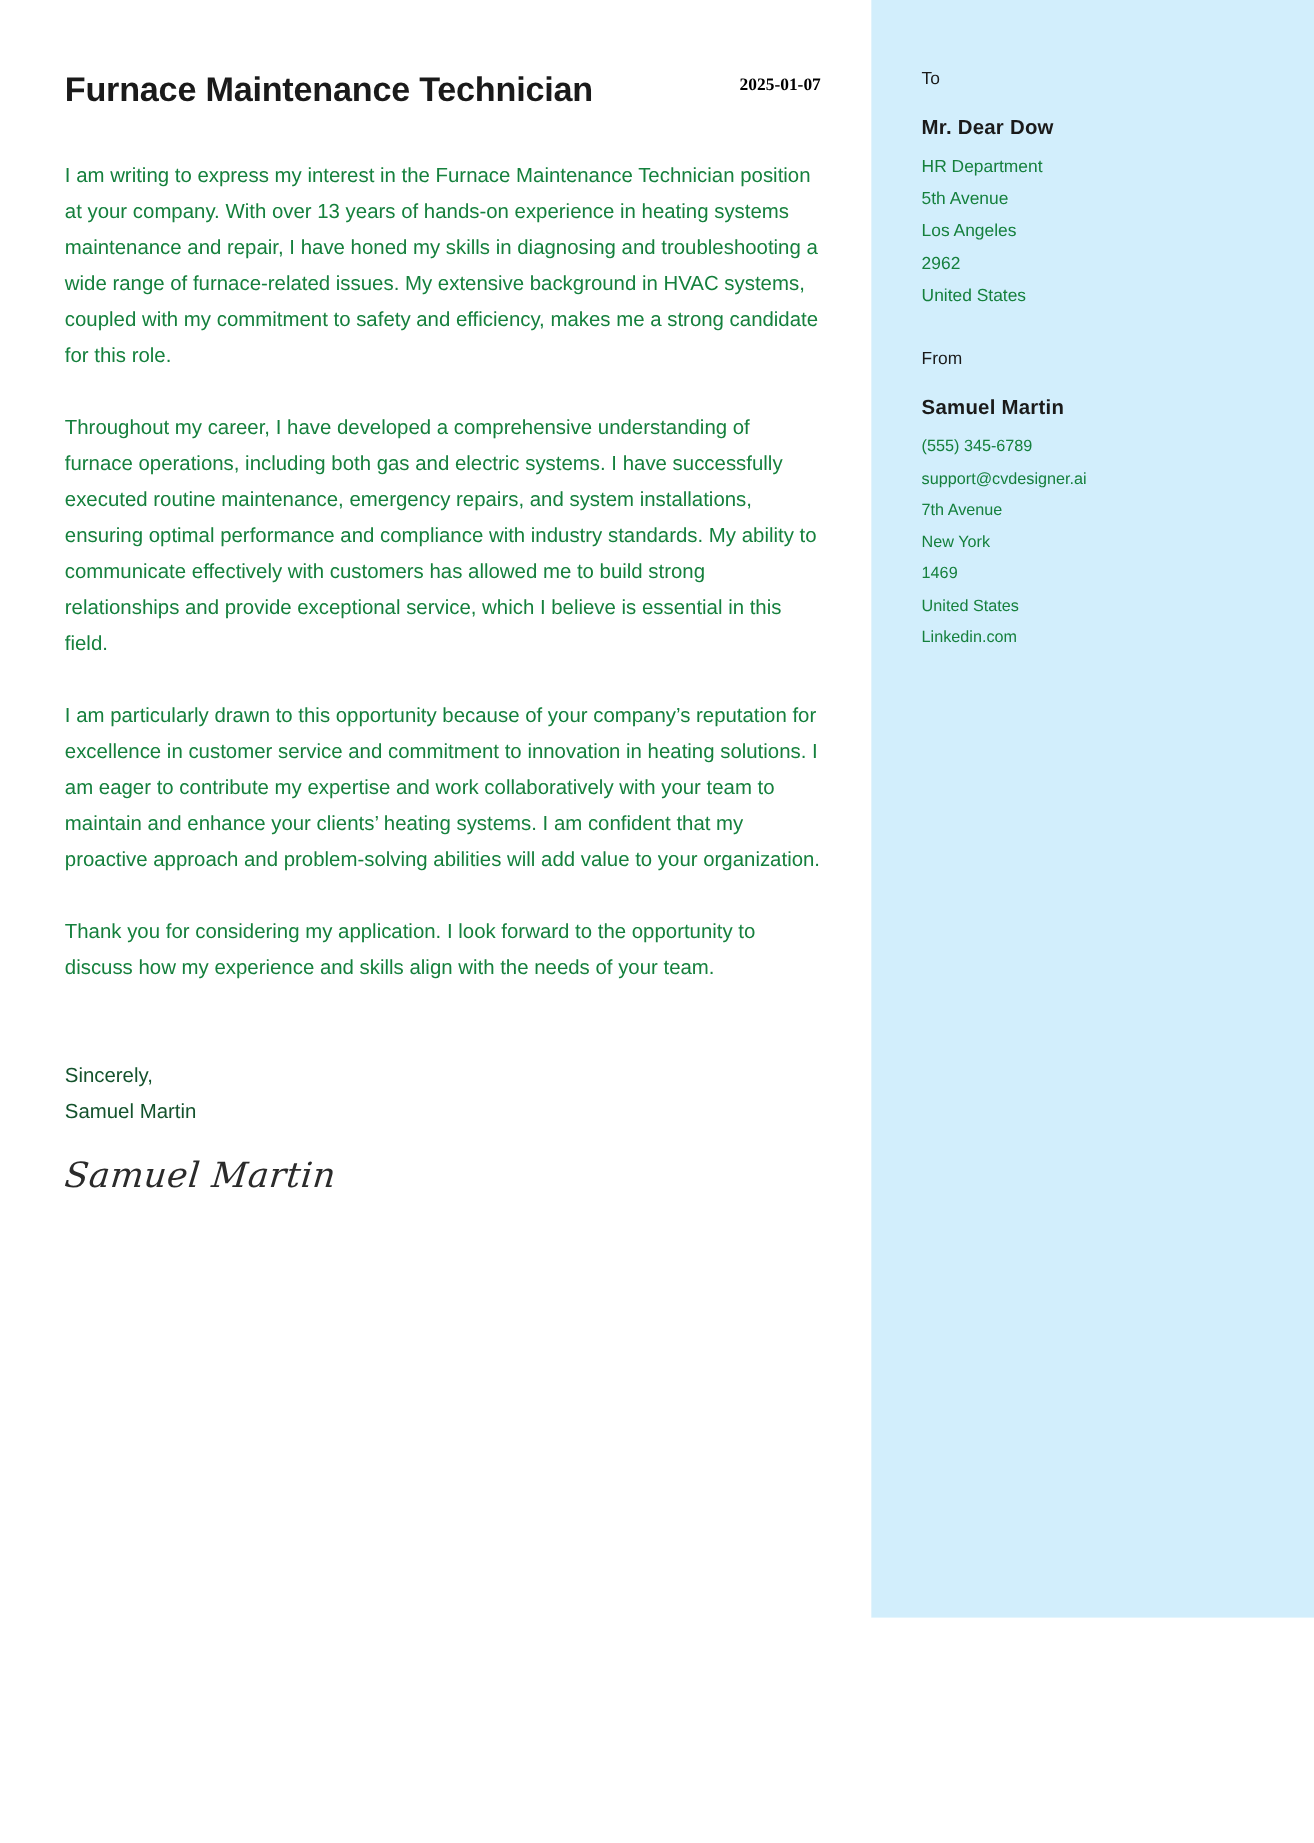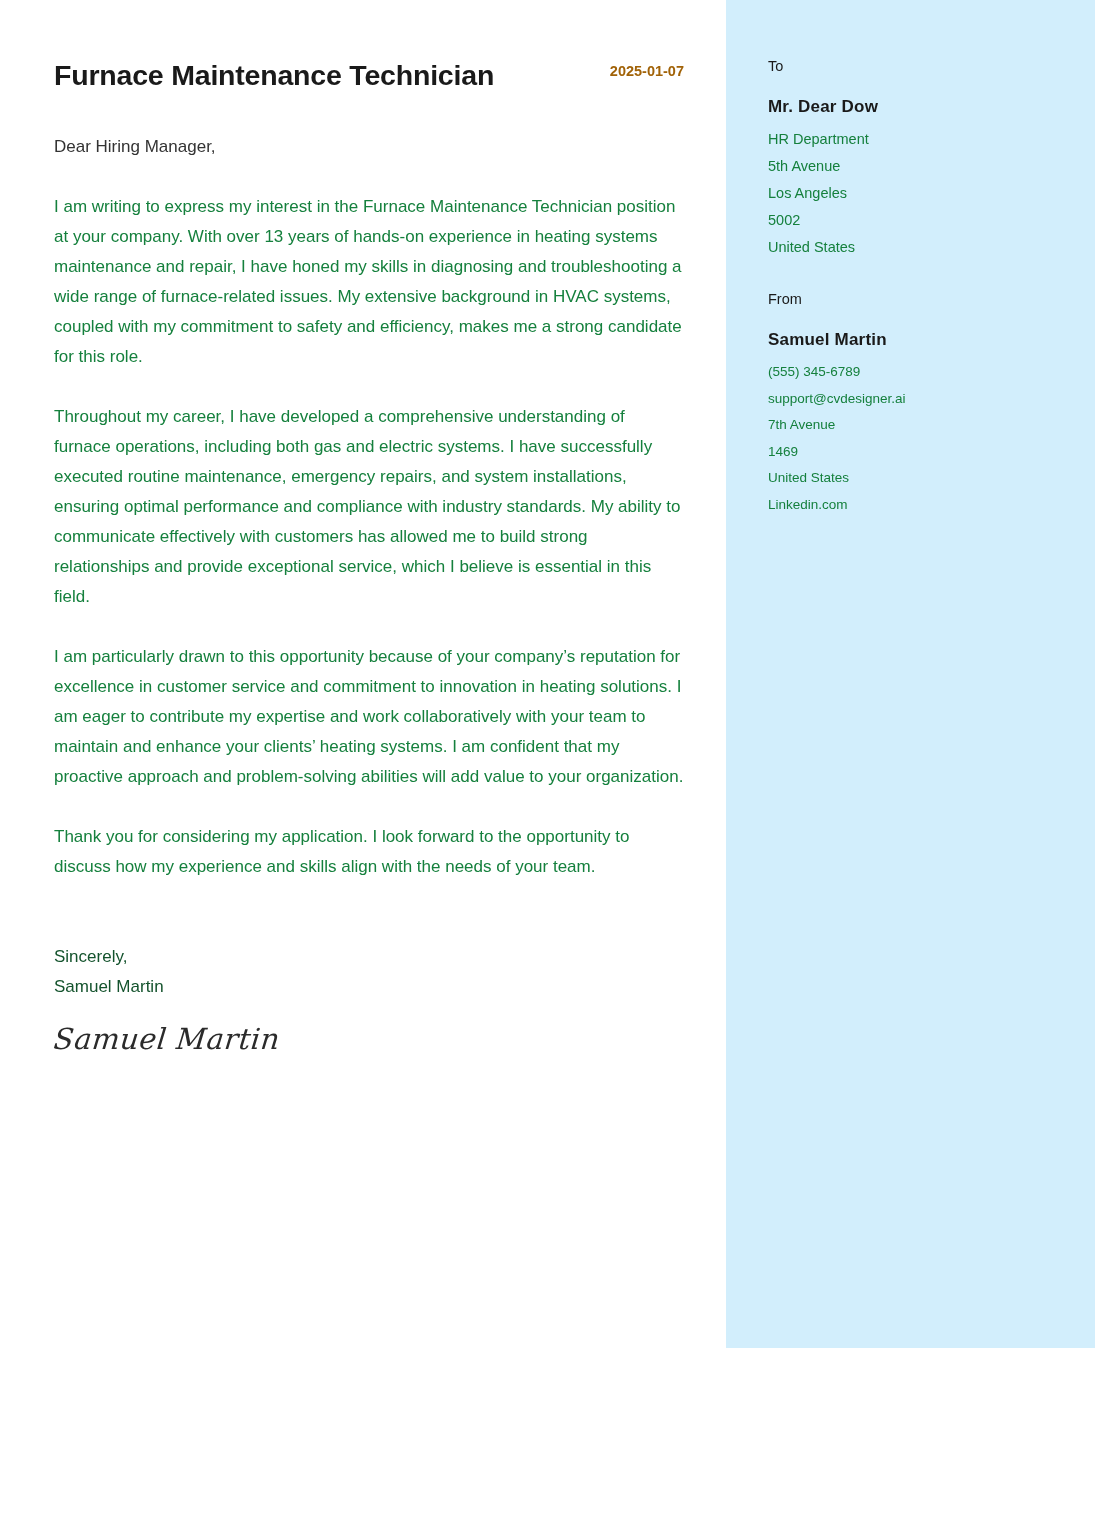--- a/index.html
+++ b/index.html
@@ -50,23 +50,24 @@
     color: #1a1a1a;
     letter-spacing: -0.2px;
     line-height: 1.15;
     margin: 0;
     padding-top: 4px;
   }
 
   .letter-date {
     font-size: 14.5px;
     font-weight: bold;
-    color: #a16207;
+    color: #000000;
     white-space: nowrap;
     padding-top: 8px;
+    font-family: Liberation Serif, serif;
   }
 
   .salutation {
     font-size: 17px;
     color: #333333;
     line-height: 30px;
     margin: 0 0 30px 0;
   }
 
   .body-para {
@@ -148,21 +149,20 @@
 <div class="page">
 
   <div class="letter-col">
     <div class="letter-inner">
 
       <div class="header-row">
         <h1 class="letter-title">Furnace Maintenance Technician</h1>
         <div class="letter-date">2025-01-07</div>
       </div>
 
-      <p class="salutation">Dear Hiring Manager,</p>
 
       <p class="body-para">I am writing to express my interest in the Furnace Maintenance Technician position at your company. With over 13 years of hands-on experience in heating systems maintenance and repair, I have honed my skills in diagnosing and troubleshooting a wide range of furnace-related issues. My extensive background in HVAC systems, coupled with my commitment to safety and efficiency, makes me a strong candidate for this role.</p>
 
       <p class="body-para">Throughout my career, I have developed a comprehensive understanding of furnace operations, including both gas and electric systems. I have successfully executed routine maintenance, emergency repairs, and system installations, ensuring optimal performance and compliance with industry standards. My ability to communicate effectively with customers has allowed me to build strong relationships and provide exceptional service, which I believe is essential in this field.</p>
 
       <p class="body-para">I am particularly drawn to this opportunity because of your company’s reputation for excellence in customer service and commitment to innovation in heating solutions. I am eager to contribute my expertise and work collaboratively with your team to maintain and enhance your clients’ heating systems. I am confident that my proactive approach and problem-solving abilities will add value to your organization.</p>
 
       <p class="body-para">Thank you for considering my application. I look forward to the opportunity to discuss how my experience and skills align with the needs of your team.</p>
 
       <div class="closing-block">
@@ -175,30 +175,31 @@
   </div>
 
   <div class="sidebar">
 
     <div class="side-block">
       <div class="side-heading">To</div>
       <div class="side-name">Mr. Dear Dow</div>
       <div class="side-line">HR Department</div>
       <div class="side-line">5th Avenue</div>
       <div class="side-line">Los Angeles</div>
-      <div class="side-line">5002</div>
+      <div class="side-line">2962</div>
       <div class="side-line">United States</div>
     </div>
 
     <div class="side-block">
       <div class="side-heading">From</div>
       <div class="side-name">Samuel Martin</div>
       <div class="side-line small">(555) 345-6789</div>
       <div class="side-line small">support@cvdesigner.ai</div>
       <div class="side-line small">7th Avenue</div>
+      <div class="side-line small">New York</div>
       <div class="side-line small">1469</div>
       <div class="side-line small">United States</div>
       <div class="side-line small">Linkedin.com</div>
     </div>
 
   </div>
 
 </div>
 
 </body></html>

